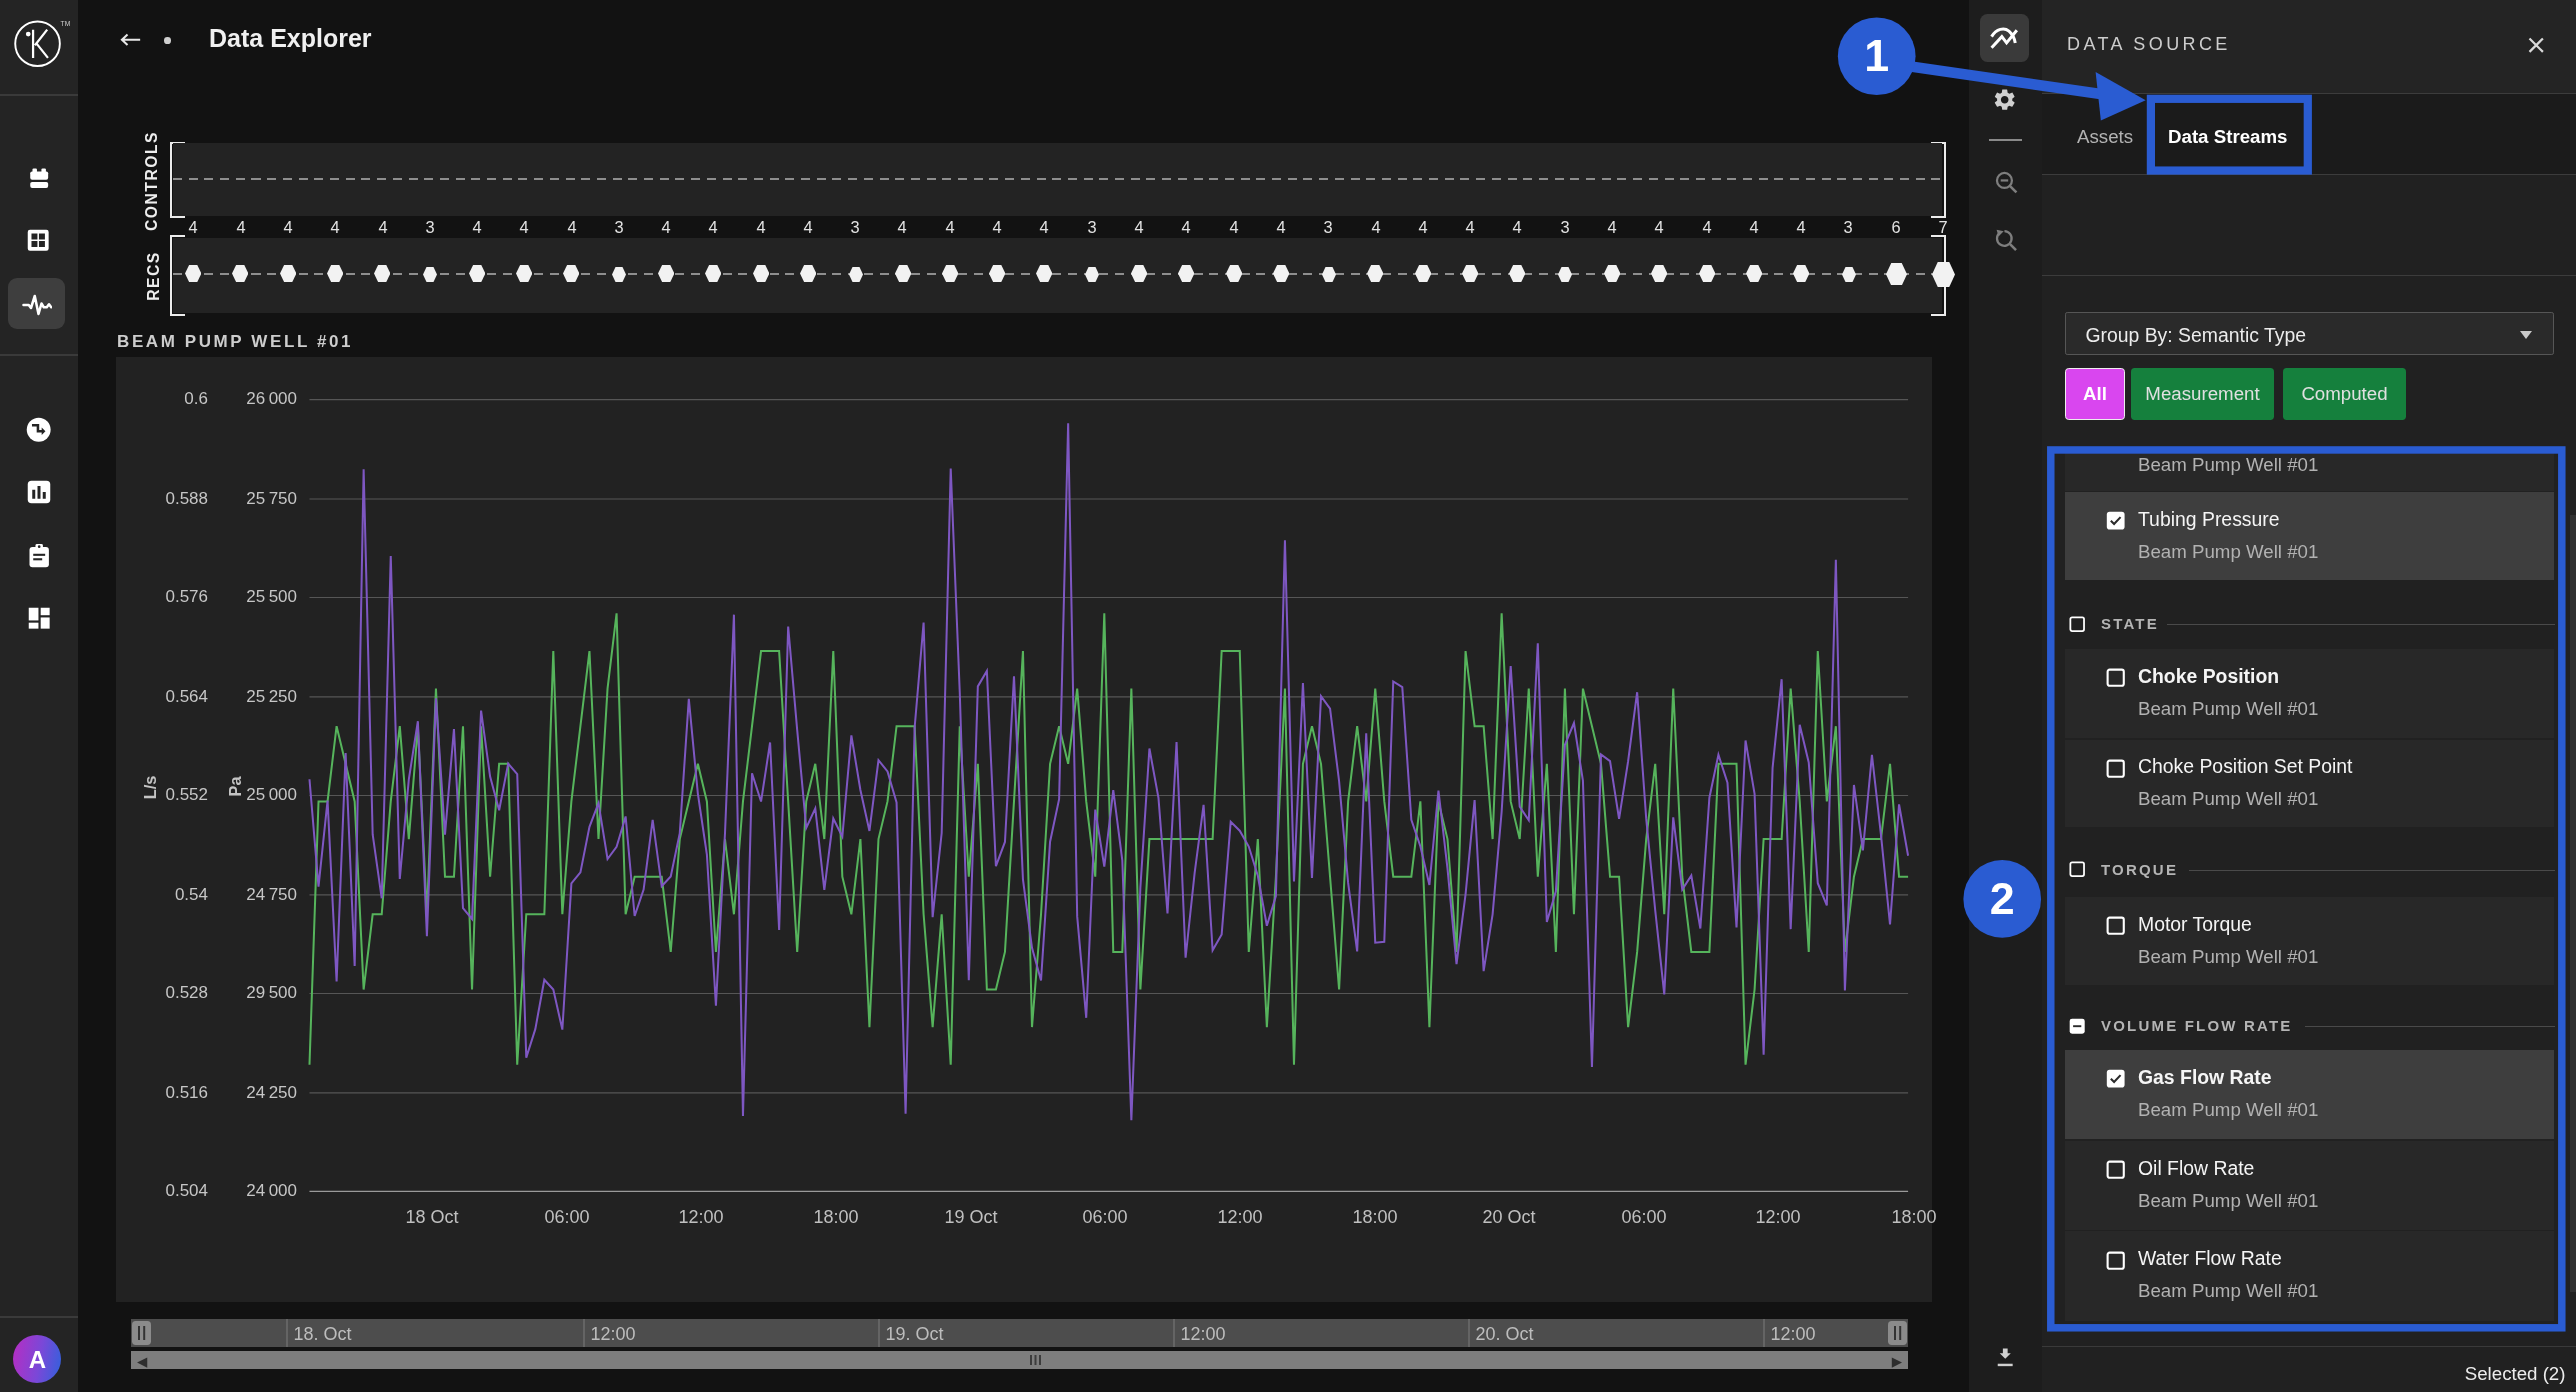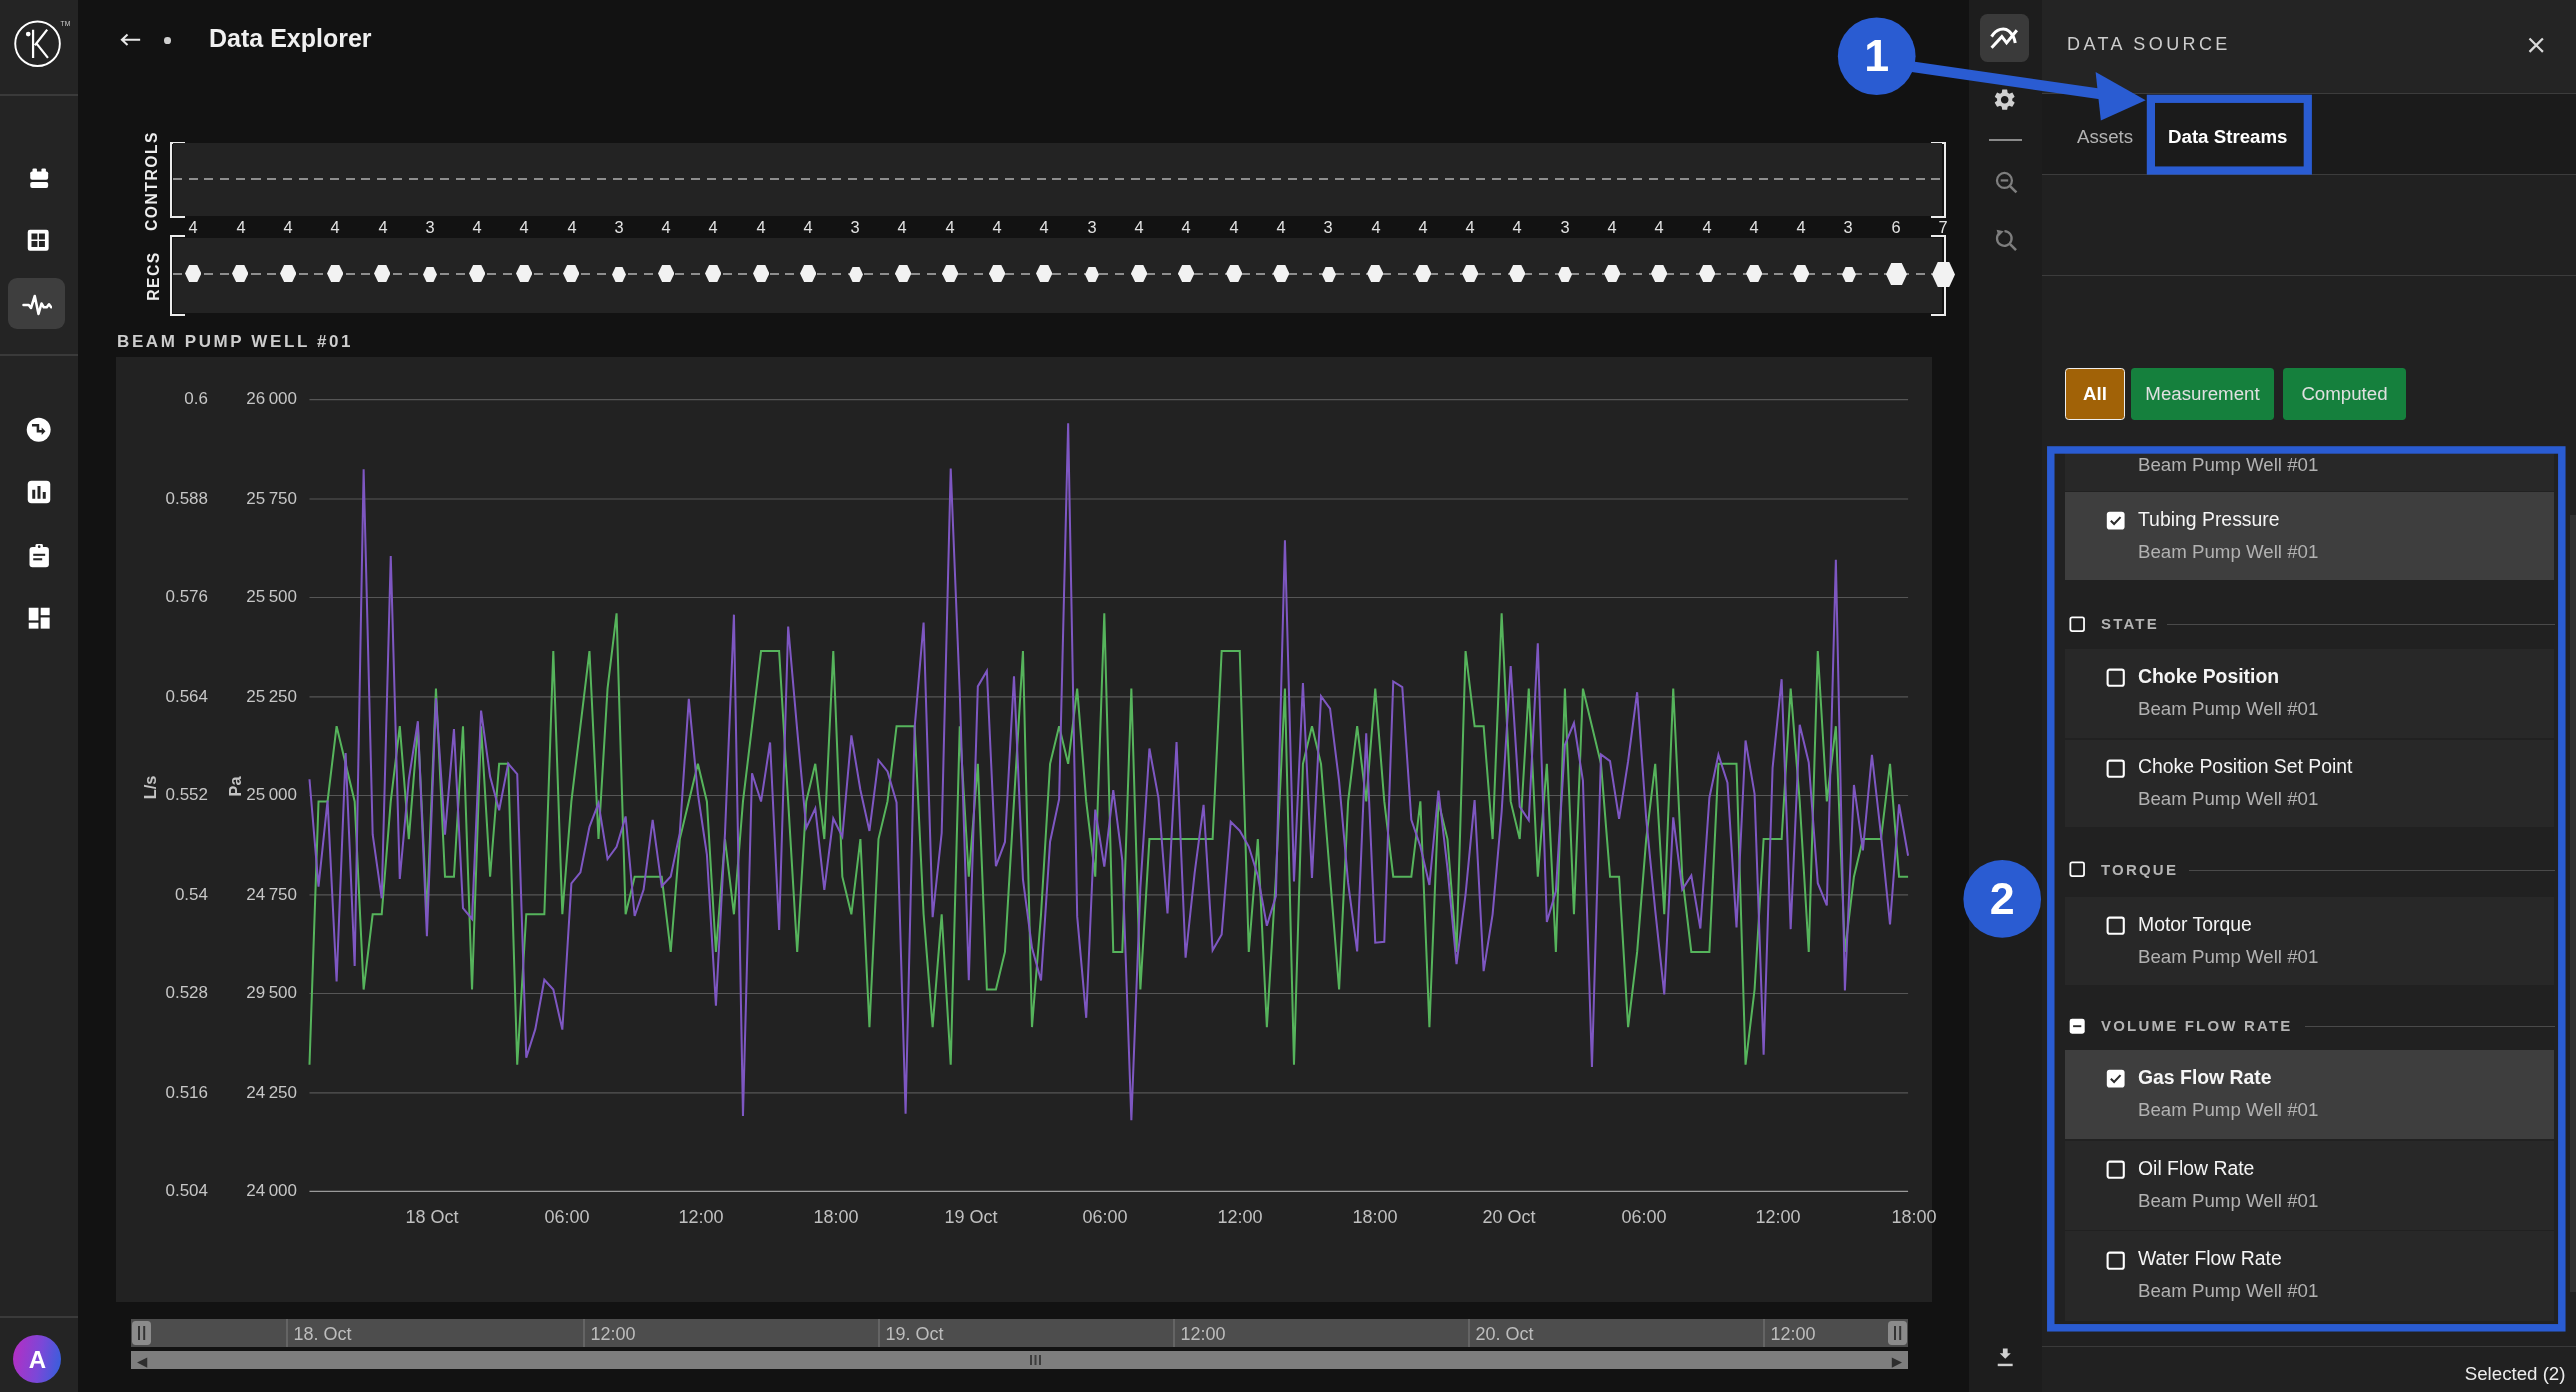--- a/index.html
+++ b/index.html
@@ -346,21 +346,25 @@
     <div class="abs" style="left:0;top:93px;width:534px;height:81px;background:#1b1b1b"></div>
     <div class="pdiv" style="top:93px"></div>
     <div id="ds-title">DATA SOURCE</div>
     <svg class="abs" style="left:486px;top:37px" width="16.4" height="16.4" viewBox="0 0 22 22">
       <path d="M2 2 L20 20 M20 2 L2 20" stroke="#d9d9d9" stroke-width="3"></path>
     </svg>
     <div class="tab" style="left:35px">Assets</div>
     <div class="tab" style="left:126px;font-weight:700;color:#fff">Data Streams</div>
     <div class="pdiv" style="top:174px"></div>
     <div class="pdiv" style="top:275px"></div>
-    <div class="fbtn" style="left:23px;width:60px;background:#a16207;border:1.5px solid #ededed;font-weight:700;color:#fff">All</div>
+    <div id="groupby">
+        <span>Group By: Semantic Type</span>
+        <div class="caret"></div>
+      </div>
+    <div class="fbtn" style="left:23px;width:60px;background:#d946ef;border:1.5px solid #ededed;font-weight:700;color:#fff">All</div>
     <div class="fbtn" style="left:89px;width:143px">Measurement</div>
     <div class="fbtn" style="left:241px;width:123px">Computed</div>
     <div class="row" style="top:448px;height:43px;background:#282828">
         <div class="sub" style="top:6px">Beam Pump Well #01</div>
       </div>
 <div class="row" style="top:492px;height:88px;background:#3e3e3e">
         <svg class="abs" style="left:41px;top:19.4px" width="19.4" height="19.4" viewBox="0 0 24 24">
           <rect x="1" y="1" width="22" height="22" rx="3.5" fill="#fff"></rect>
           <path d="M6 12.2 L10 16.2 L18 7.6" fill="none" stroke="#2b2b2b" stroke-width="2.6"></path>
         </svg>

